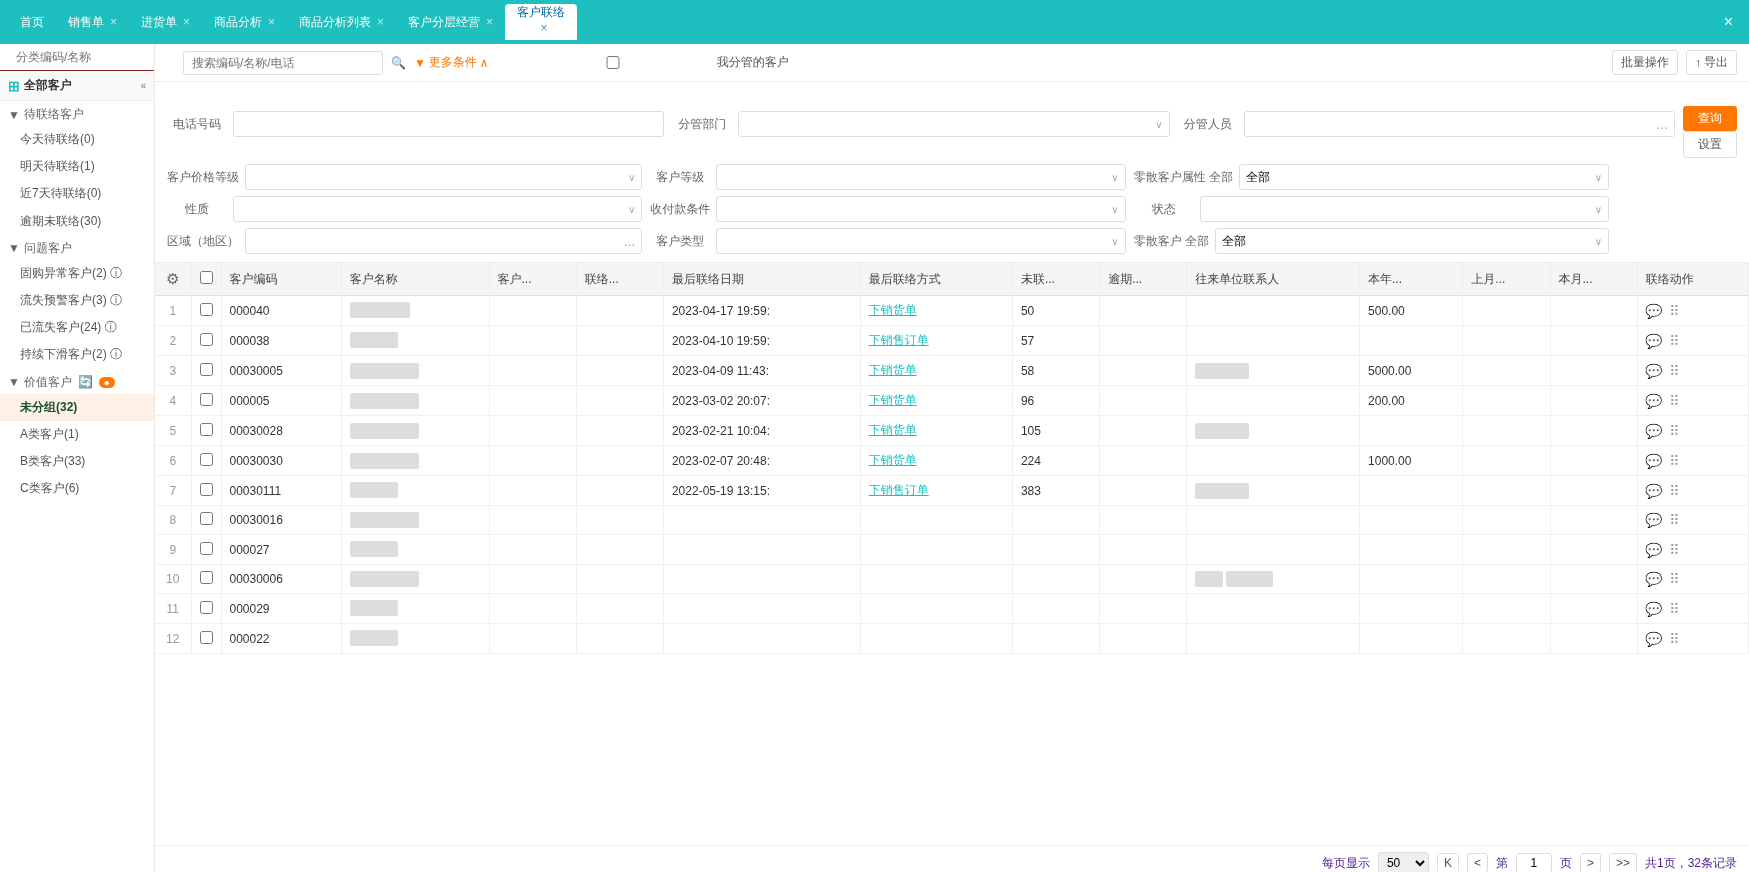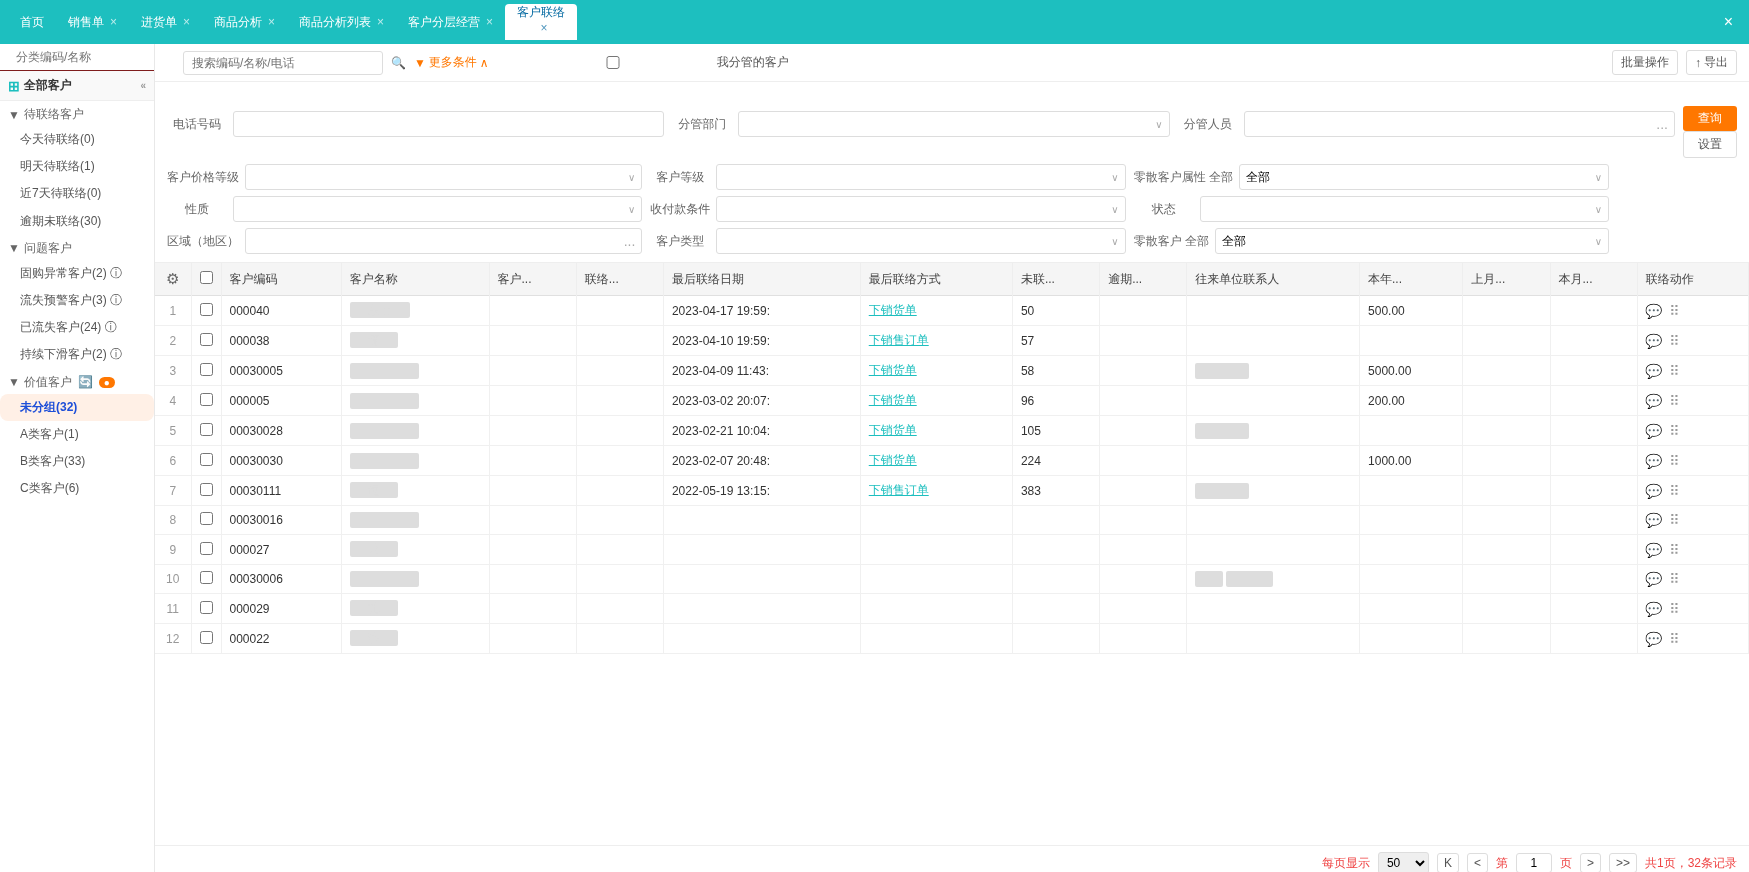--- a/index.html
+++ b/index.html
@@ -90,21 +90,21 @@
       display: flex;
       align-items: center;
       gap: 4px;
     }
     .sidebar-item {
       padding: 4px 8px 4px 20px;
       color: #555;
       cursor: pointer;
       line-height: 1.6;
     }
-    .sidebar-item.active { background: #fff0e6; color: #1d4ed8; font-weight: bold; border-radius: 8px; }
+    .sidebar-item.active { background: #fff0e6; color: #14532d; font-weight: bold; }
 
     
     .content-area {
       flex: 1;
       display: flex;
       flex-direction: column;
       overflow: hidden;
     }
 
     
@@ -271,21 +271,21 @@
     
     .pagination {
       display: flex;
       align-items: center;
       padding: 6px 12px;
       background: white;
       border-top: 1px solid #eee;
       gap: 8px;
       justify-content: flex-end;
     }
-    .pagination-text { color: #ef4444; text-align: center; }
+    .pagination-text { color: #4c1d95; text-align: center; }
     .page-size-select {
       border: 1px solid #ddd;
       border-radius: 3px;
       padding: 2px 4px;
       font-size: 12px;
     }
     .page-btn {
       padding: 2px 6px;
       border: 1px solid #ddd;
       border-radius: 3px;

